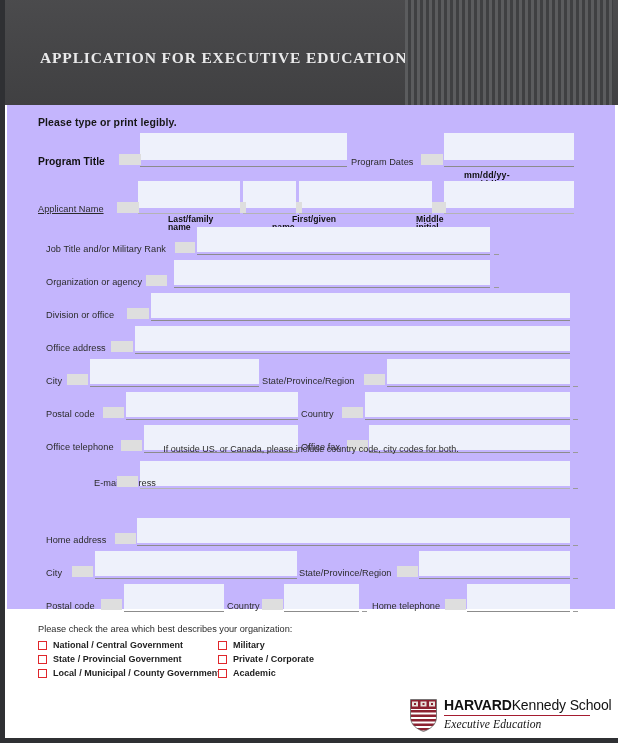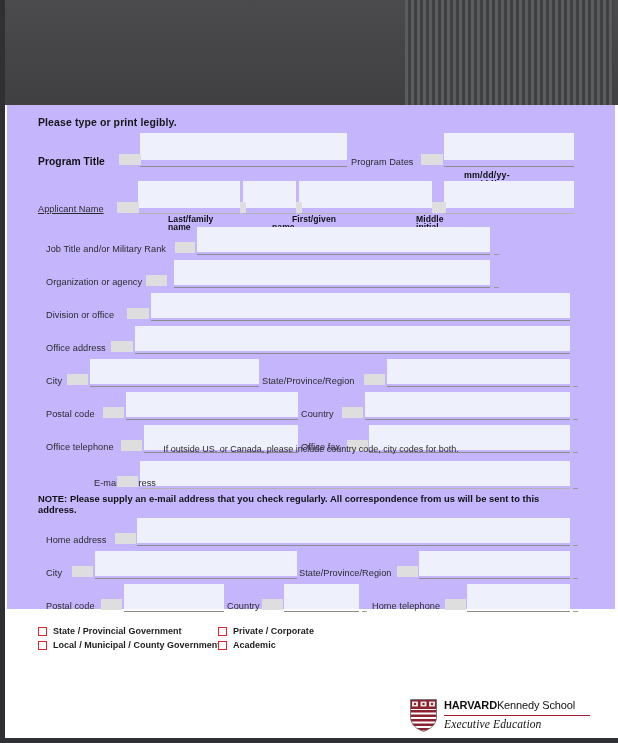--- a/index.html
+++ b/index.html
@@ -166,21 +166,21 @@
   .shield{
     position:absolute; left:0; top:2px;
     width:27px;height:33px;
   }
   .logo-text{
     position:absolute;
     left:34px; top:1px;
     width:146px;
   }
   .logo-line1{
-    font-size:11px;
+    font-size:14px;
     color:#111;
     white-space:nowrap;
     letter-spacing:-.15px;
     line-height:15px;
   }
   .logo-line1 .hv{font-weight:bold;}
   .logo-rule{
     height:1.1px;background:#a51c30;margin:2px 0 2px 0;width:146px;
   }
   .logo-line2{
@@ -192,20 +192,21 @@
     letter-spacing:.1px;
   }
 </style>
 </head>
 <body>
 
 <div class="page">
 
   <div class="header">
     <div class="header-shade"></div>
+    <div class="header-title">APPLICATION FOR EXECUTIVE EDUCATION</div>
   </div>
   <div class="header-stripes"></div>
 
   <div class="sheet">
 
     <div class="legibly">Please type or print legibly.</div>
 
     <div class="box" style="left:133px;top:28px;width:207px;height:27px;"></div>
     <div class="box" style="left:437px;top:28px;width:130px;height:27px;"></div>
     <div class="lbl b" style="left:31px;top:51px;">Program Title</div>
@@ -293,21 +294,20 @@
     <div class="tick" style="left:566px;top:347px;"></div>
 
     <div class="hint">If outside US. or Canada, please include country code, city codes for both.</div>
 
     <div class="box" style="left:133px;top:356px;width:430px;height:25px;"></div>
     <div class="lbl" style="left:39px;top:373px;padding-left:48px;">E-mail address</div>
     <div class="stub" style="left:110px;top:371px;width:21px;"></div>
     <div class="rule soft" style="left:133px;top:383px;width:430px;"></div>
     <div class="tick" style="left:566px;top:383px;"></div>
 
-    <div class="note">NOTE: Please supply an e-mail address that you check regularly. All correspondence from us will be sent to this address.</div>
 
     <div class="box" style="left:130px;top:413px;width:433px;height:25px;"></div>
     <div class="lbl" style="left:39px;top:430px;">Home address</div>
     <div class="stub" style="left:108px;top:428px;width:21px;"></div>
     <div class="rule" style="left:130px;top:440px;width:433px;"></div>
     <div class="tick" style="left:566px;top:440px;"></div>
 
     <div class="box" style="left:88px;top:446px;width:202px;height:25px;"></div>
     <div class="box" style="left:412px;top:446px;width:151px;height:25px;"></div>
     <div class="lbl" style="left:39px;top:463px;">City</div>
@@ -327,22 +327,33 @@
     <div class="lbl" style="left:220px;top:496px;">Country</div>
     <div class="stub" style="left:255px;top:494px;width:21px;"></div>
     <div class="rule" style="left:277px;top:506px;width:75px;"></div>
     <div class="tick" style="left:355px;top:506px;"></div>
     <div class="lbl" style="left:365px;top:496px;">Home telephone</div>
     <div class="stub" style="left:438px;top:494px;width:21px;"></div>
     <div class="rule" style="left:460px;top:506px;width:103px;"></div>
     <div class="tick" style="left:566px;top:506px;"></div>
 
     <div class="checkblock">
+      <div class="check-head">Please check the area which best describes your organization:</div>
       <div class="check-grid">
 
+        <div class="chk-row">
+          <div class="chk-col wide">
+            <span class="cbox"></span>
+            <span class="chk-label">National / Central Government</span>
+          </div>
+          <div class="chk-col">
+            <span class="cbox"></span>
+            <span class="chk-label">Military</span>
+          </div>
+        </div>
 
         <div class="chk-row">
           <div class="chk-col wide">
             <span class="cbox"></span>
             <span class="chk-label">State / Provincial Government</span>
           </div>
           <div class="chk-col">
             <span class="cbox"></span>
             <span class="chk-label">Private / Corporate</span>
           </div>

